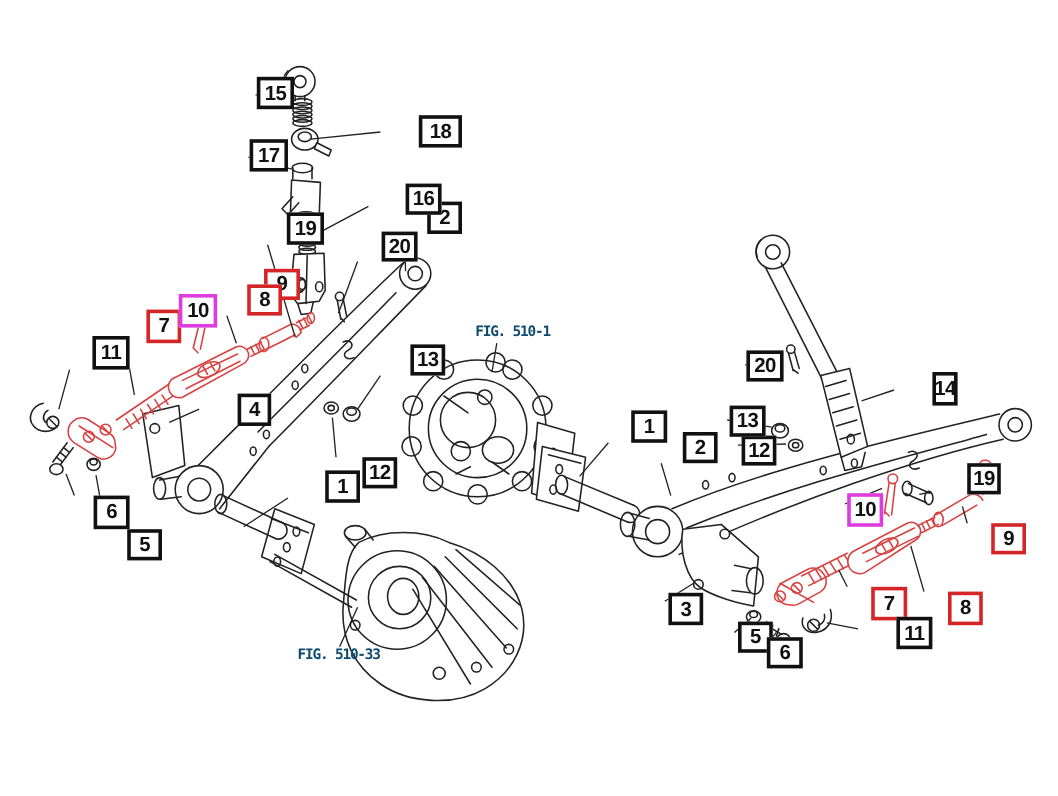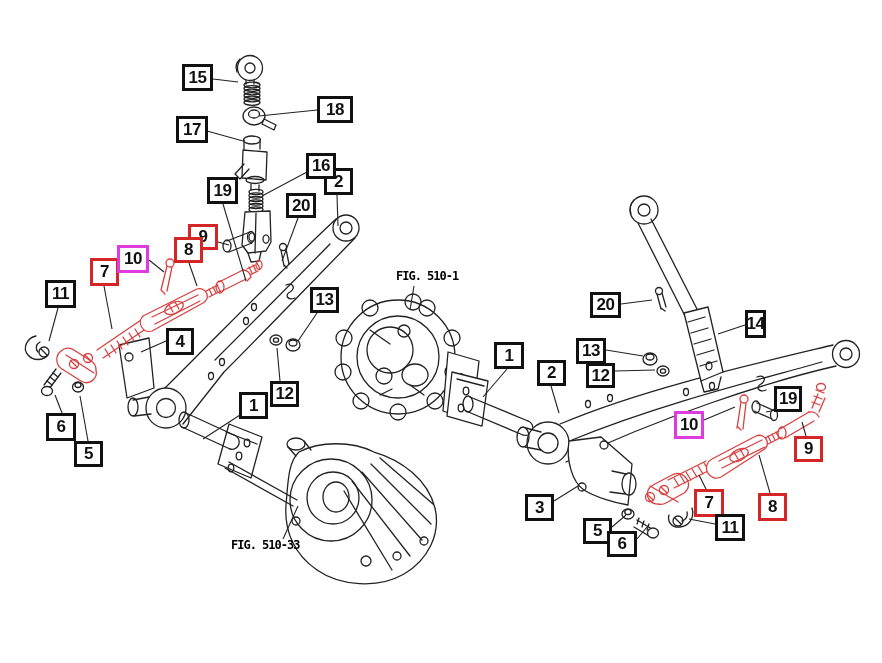--- a/index.html
+++ b/index.html
@@ -2,23 +2,23 @@
 <html><head>
 <meta charset="utf-8">
 <style>
   html,body{margin:0;padding:0;background:#fff;}
   .stage{position:relative;width:882px;height:663px;background:#fff;overflow:hidden;
          font-family:"Liberation Sans",sans-serif;}
   .stage svg{position:absolute;left:0;top:0;}
   .callout{position:absolute;box-sizing:border-box;background:#fff;border:3px solid #111;
            display:flex;align-items:center;justify-content:center;
            font-weight:bold;font-size:17px;color:#111;letter-spacing:-0.5px;
-           font-family:"Liberation Sans",sans-serif;cursor:pointer;}
+           font-family:"Liberation Sans",sans-serif;cursor:pointer;margin-left:32px;}
   .fig-label{position:absolute;font-family:"DejaVu Sans Mono",monospace;font-weight:bold;
-             font-size:12px;color:#000000;white-space:nowrap;letter-spacing:-1px;}
+             font-size:12px;color:#0c4a6e;white-space:nowrap;letter-spacing:-1px;}
   g.art{stroke:#222;fill:none;stroke-width:1.3;stroke-linecap:round;stroke-linejoin:round;}
   g.red{stroke:#d94040;}
   .wfill{fill:#fff;}
 </style>
 </head>
 <body>
 
 <div class="stage" id="stage">
 <svg width="882" height="663" viewBox="0 0 882 663">
 
@@ -313,14 +313,14 @@
     <div class="callout" style="left: 774px; top: 386px; width: 28px; height: 26px; border-color: rgb(17, 17, 17);">19</div>
     <div class="callout" style="left: 674px; top: 411px; width: 30px; height: 28px; border-color: rgb(222, 60, 222);">10</div>
     <div class="callout" style="left: 794px; top: 436px; width: 29px; height: 26px; border-color: rgb(212, 38, 38);">9</div>
     <div class="callout" style="left: 525px; top: 494px; width: 29px; height: 27px; border-color: rgb(17, 17, 17);">3</div>
     <div class="callout" style="left: 758px; top: 493px; width: 29px; height: 28px; border-color: rgb(212, 38, 38);">8</div>
     <div class="callout" style="left: 694px; top: 489px; width: 30px; height: 28px; border-color: rgb(212, 38, 38);">7</div>
     <div class="callout" style="left: 715px; top: 514px; width: 30px; height: 27px; border-color: rgb(17, 17, 17);">11</div>
     <div class="callout" style="left: 583px; top: 518px; width: 29px; height: 26px; border-color: rgb(17, 17, 17);">5</div>
     <div class="callout" style="left: 607px; top: 531px; width: 30px; height: 26px; border-color: rgb(17, 17, 17);">6</div>
     <div class="fig-label" style="left: 396px; top: 269px;">FIG. 510-1</div>
-    <div class="fig-label" style="left: 231px; top: 538px;">FIG. 510-33</div>
+    <div class="fig-label" style="left: 248px; top: 538px;">FIG. 510-33</div>
   </div>
 
 </body></html>

